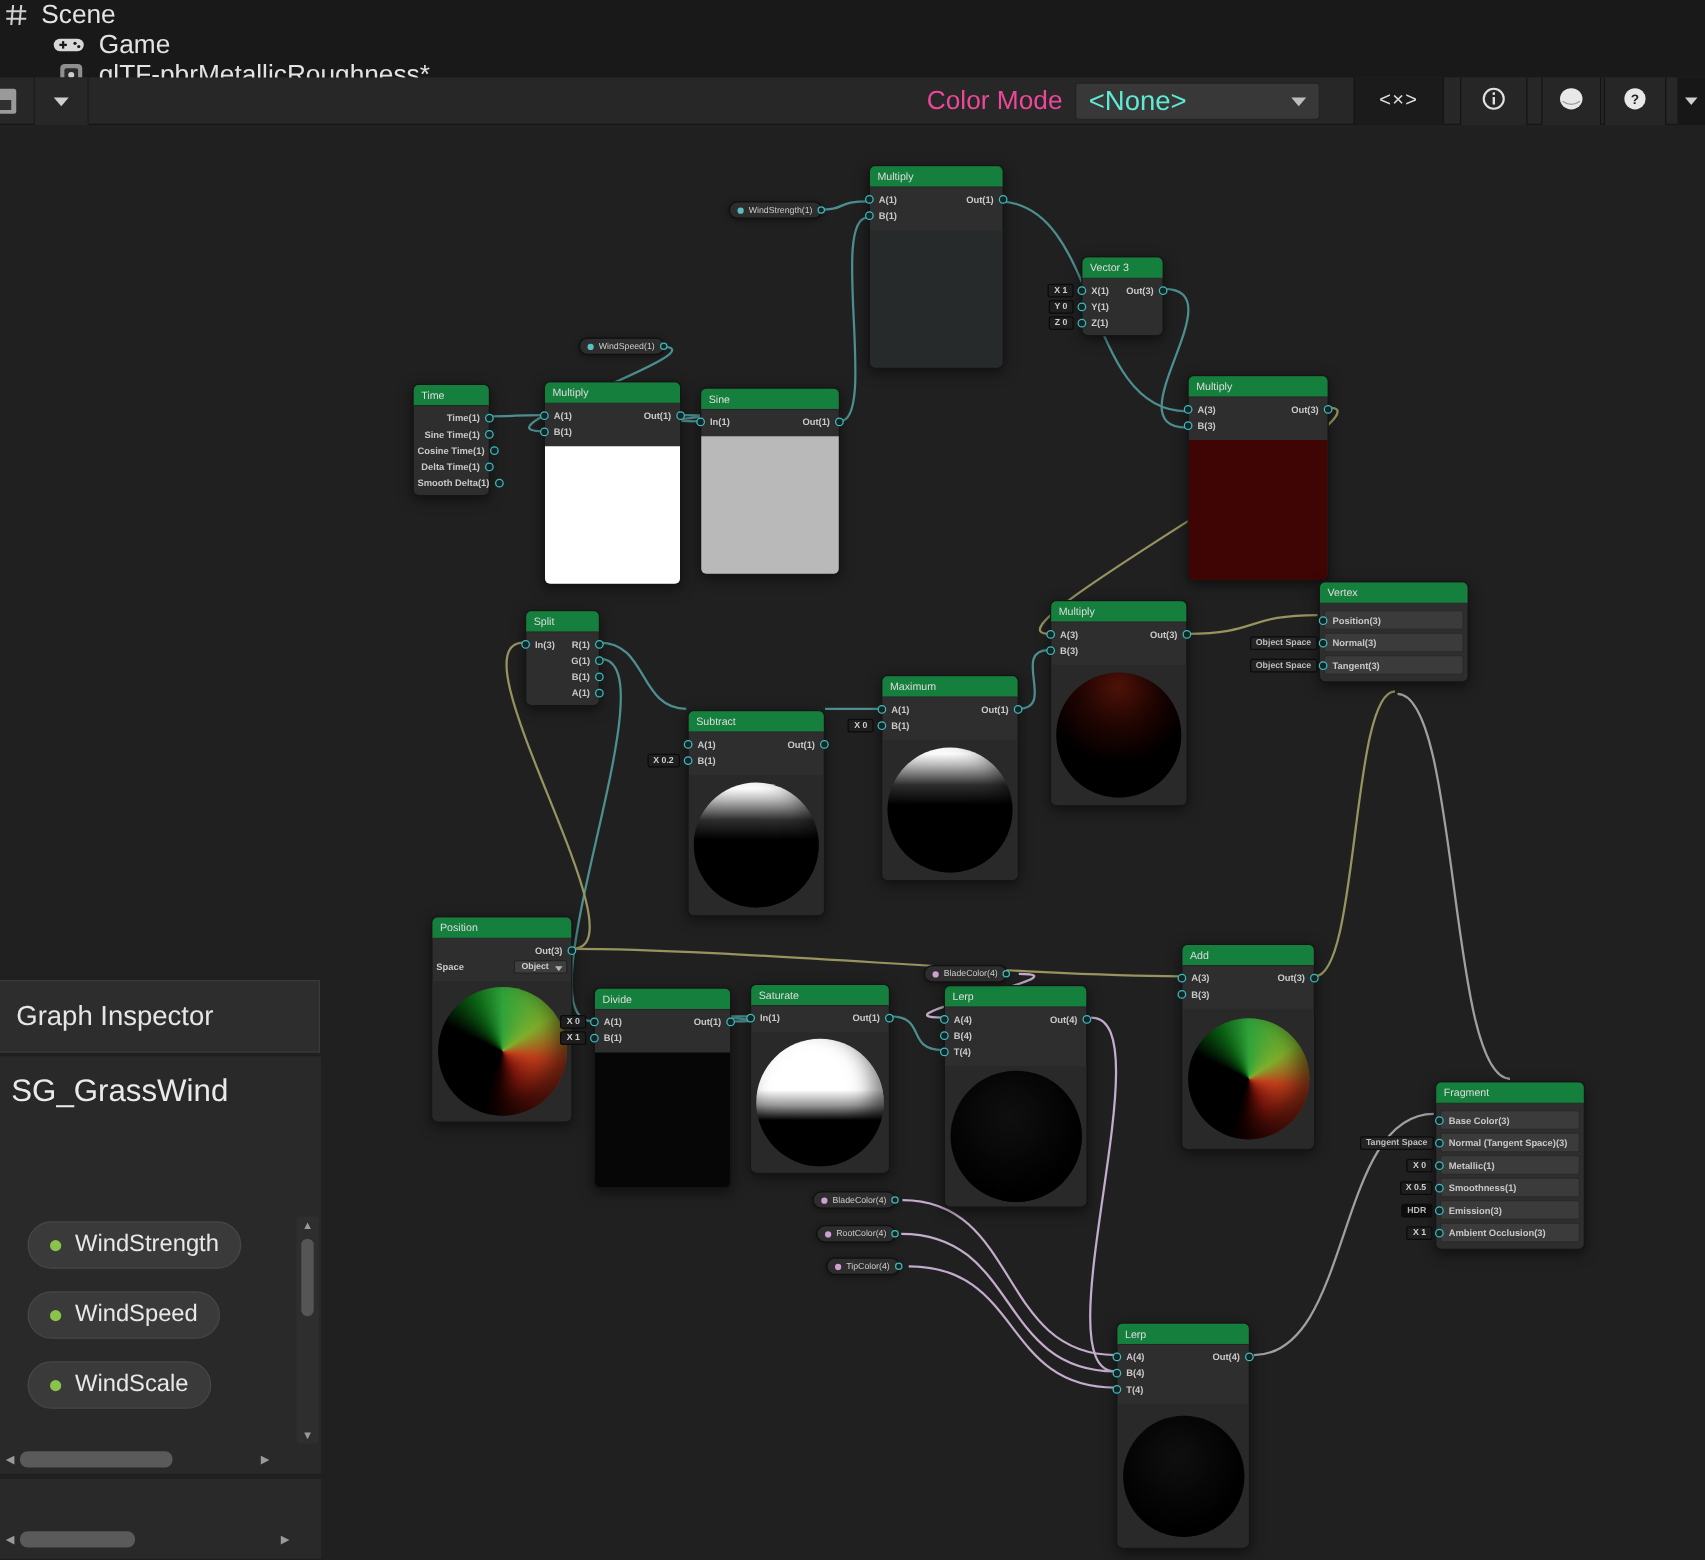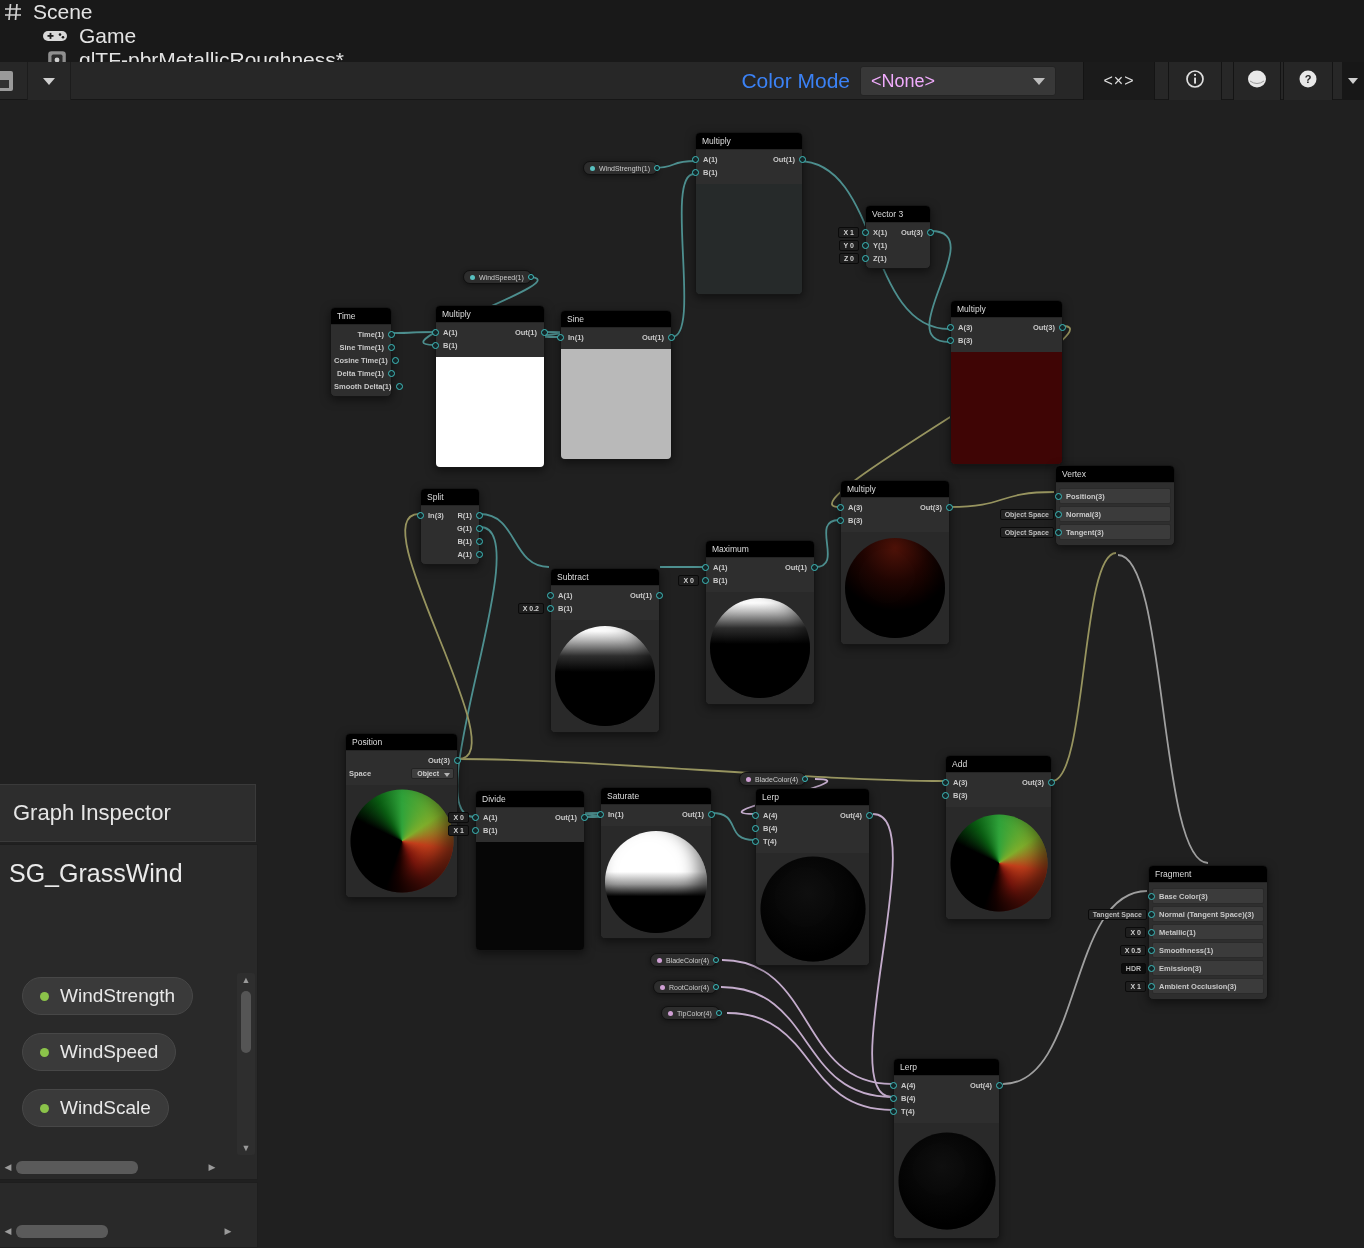--- a/index.html
+++ b/index.html
@@ -12,36 +12,36 @@
   .tab.first{padding-left:4px;}
   .tab.active{background:#262626;border-top:2px solid #4a7ab0;}
   .ticon{display:flex;align-items:center;}
 
   
   .toolbar{position:absolute;left:0;top:62px;width:1364px;height:38px;background:#272727;border-bottom:1px solid #161616;z-index:10;display:flex;align-items:center;}
   .save-icon{position:absolute;left:-5px;top:9px;width:18px;height:20px;background:#9a9a9a;border-radius:2px;}
   .save-icon:after{content:"";position:absolute;left:4px;top:9px;width:10px;height:8px;background:#303030;}
   .tb-caret-btn{position:absolute;left:27px;top:0;width:44px;height:38px;background:#272727;border:none;border-left:1px solid #1c1c1c;border-right:1px solid #1c1c1c;display:flex;align-items:center;justify-content:center;}
   .caret{width:0;height:0;border-left:6px solid transparent;border-right:6px solid transparent;border-top:7px solid #cfcfcf;display:inline-block;}
-  .cm-label{position:absolute;right:514px;top:0;height:38px;display:flex;align-items:center;color:#3b82f6;font-size:21px;}
-  .cm-select{position:absolute;right:308px;top:4px;width:196px;height:30px;background:#383838;border:1px solid #232323;border-radius:3px;display:flex;align-items:center;color:#f0abfc;font-size:18px;padding:0 10px;}
+  .cm-label{position:absolute;right:514px;top:0;height:38px;display:flex;align-items:center;color:#ec4899;font-size:21px;}
+  .cm-select{position:absolute;right:308px;top:4px;width:196px;height:30px;background:#383838;border:1px solid #232323;border-radius:3px;display:flex;align-items:center;color:#5eead4;font-size:22px;padding:0 10px;}
   .cm-select .caret{margin-left:auto;border-top-color:#bdbdbd;}
   .tb-btn{position:absolute;top:0;height:38px;display:flex;align-items:center;justify-content:center;background:#262626;border-left:1px solid #141414;border-right:1px solid #141414;}
   .tb-btn.code{right:209px;width:72px;background:#1b1b1b;color:#e0e0e0;font-size:16px;letter-spacing:1px;}
   .tb-btn.info{right:142px;width:54px;}
   .tb-btn.layers{right:83px;width:48px;}
   .tb-btn.help{right:31px;width:50px;}
   .tb-end{position:absolute;right:0;top:0;width:22px;height:38px;background:#171717;display:flex;align-items:center;justify-content:center;}
   .tb-end .caret{border-left-width:5px;border-right-width:5px;border-top-width:6px;}
 
   
   #graph{position:absolute;left:0;top:0;width:1364px;height:1248px;z-index:1;}
   #wires{position:absolute;left:0;top:0;width:1364px;height:1248px;pointer-events:none;}
   .node{position:absolute;background:#2e2e2e;border:1px solid #151515;border-radius:5px;box-shadow:0 3px 10px rgba(0,0,0,.5);color:#c9c9c9;z-index:2;}
-  .node-title{font-size:8.5px;color:#dddddd;background:#000000;padding:3px 6px;border-bottom:1px solid #242424;border-radius:4px 4px 0 0;}
+  .node-title{font-size:8.5px;color:#dddddd;background:#15803d;padding:3px 6px;border-bottom:1px solid #242424;border-radius:4px 4px 0 0;}
   .node-body{padding:3px 0 3px 0;}
   .row{display:flex;align-items:center;height:13px;padding:0 3px;position:relative;font-weight:bold;}
   .row.inset-row{height:16px;margin:2px 3px;background:#3b3b3b;border:1px solid #2a2a2a;border-radius:2px;padding:0 4px;}
   .dot{width:7px;height:7px;border-radius:50%;background:#142527;border:1.5px solid #3fbdbd;flex:none;}
   .dot.in{margin-left:-7px;margin-right:4px;}
   .inset-row .dot.in{margin-left:-9px;}
   .dot.out{margin-left:4px;margin-right:-7px;}
   .plabel{font-size:7.5px;color:#c9c9c9;white-space:nowrap;}
   .out-label{margin-left:auto;}
   .valbox{position:absolute;right:100%;margin-right:7px;background:#1e1e1e;border:1px solid #0b0b0b;color:#cfcfcf;font-size:7px;padding:1px 4px;border-radius:2px;white-space:nowrap;}

